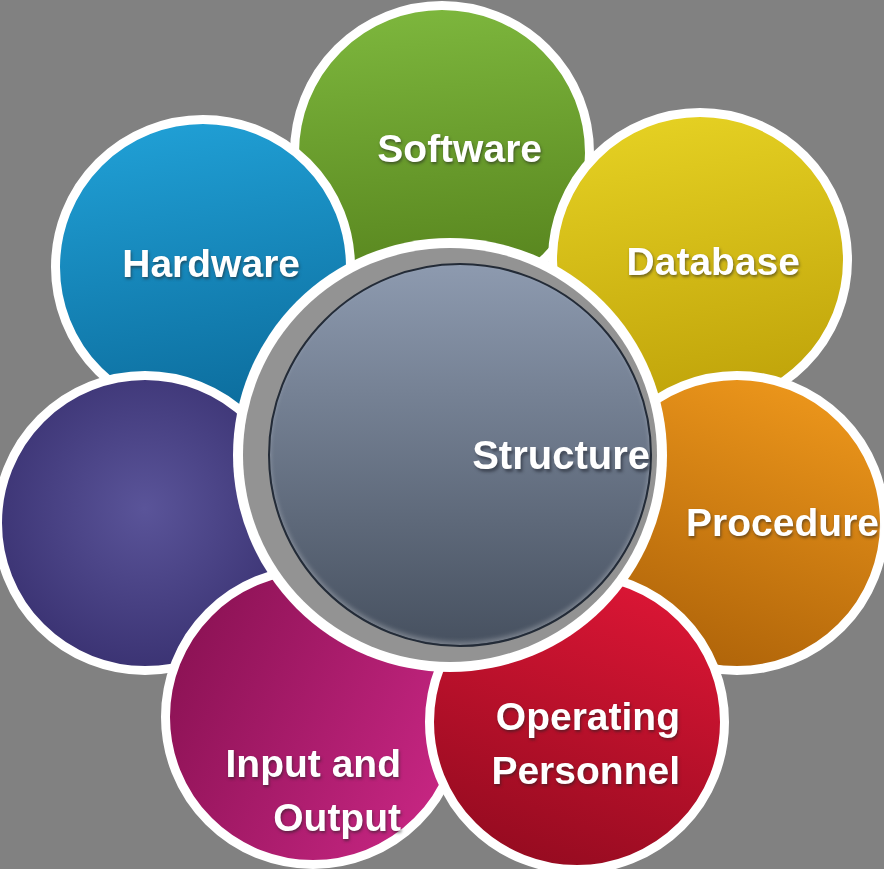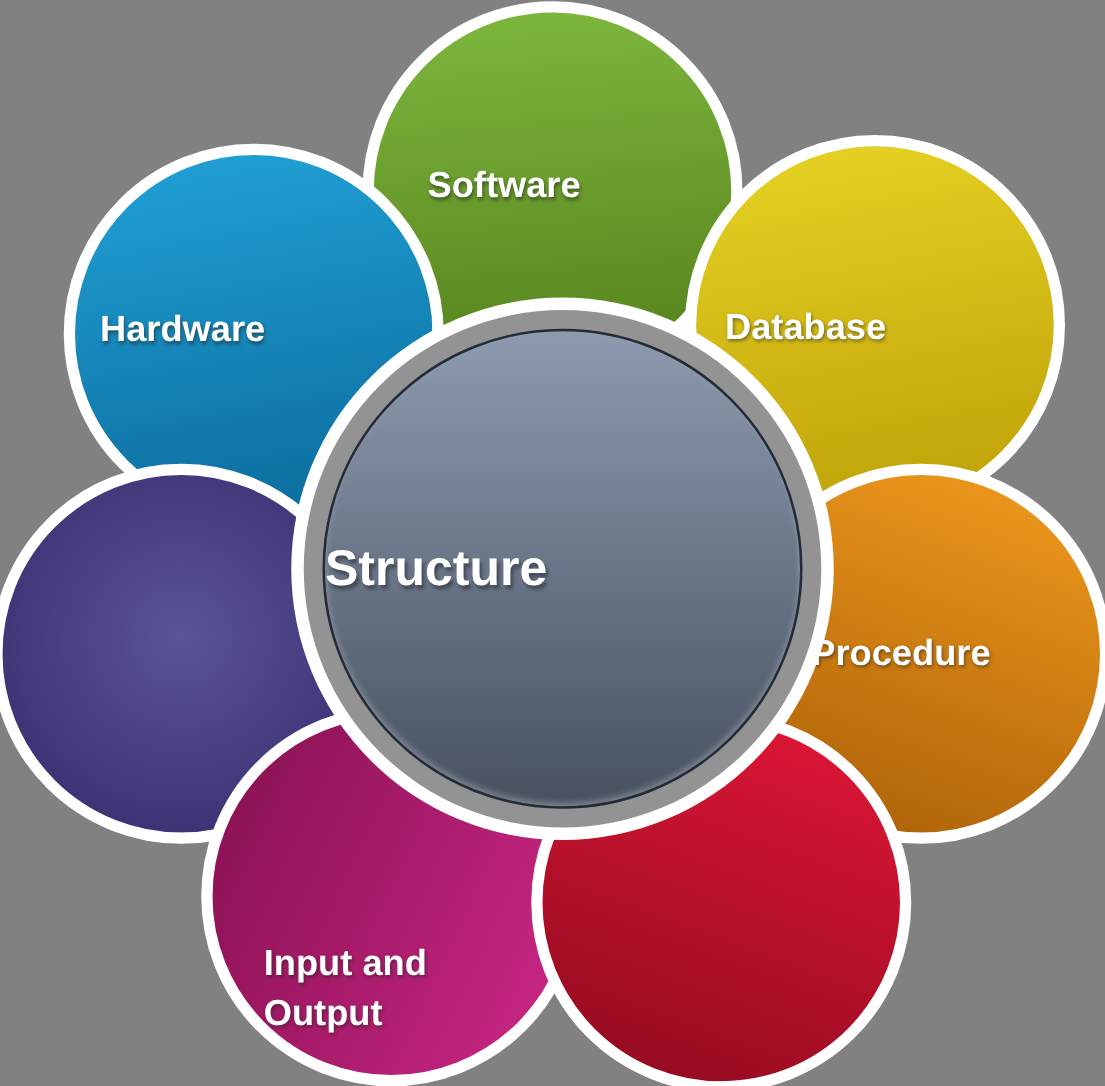--- a/index.html
+++ b/index.html
@@ -18,24 +18,24 @@
     width: 286px;
     height: 286px;
     border-radius: 50%;
     border: 9px solid #ffffff;
     background-clip: padding-box;
   }
 
   .petal-label {
     position: absolute;
     transform: translate(-50%, -50%);
-    text-align: left;
+    text-align: right;
     color: #ffffff;
     font-weight: bold;
-    font-size: 29px;
+    font-size: 39px;
     line-height: 1.38;
     text-shadow: 1px 2px 3px rgba(35,35,35,0.55);
     z-index: 6;
     pointer-events: none;
   }
 
   
   .center-wrap {
     position: absolute;
     left: 233px;
@@ -49,30 +49,30 @@
   .center-gray {
     position: absolute;
     left: 10px;
     top: 10px;
     width: 414px;
     height: 414px;
     border-radius: 50%;
   }
   .center-fill {
     position: absolute;
-    left: 15px;
+    left: 25px;
     top: 15px;
     width: 384px;
     height: 384px;
     box-sizing: border-box;
     border: 2px solid #232b37;
     border-radius: 50%;
     display: flex;
     flex-direction: column;
-    align-items: flex-start;
+    align-items: flex-end;
     justify-content: center;
     box-shadow: inset 0 -3px 5px rgba(255,255,255,0.28);
   }
   .center-label {
     text-align: center;
     color: #ffffff;
     font-weight: bold;
     font-size: 40px;
     line-height: 64px;
     text-shadow: 2px 3px 3px rgba(25,30,40,0.5);
@@ -101,20 +101,21 @@
 
   <div class="petal-label" style="left:690px; top:262px; width:220px">Database</div>
 
   <div class="petal-label" style="left:190px; top:264px; width:220px">Hardware</div>
 
 
   <div class="petal-label" style="left:764px; top:523px; width:230px">Procedure</div>
 
   <div class="petal-label" style="left:306px; top:791px; width:190px">Input and Output</div>
 
+  <div class="petal-label" style="left:575px; top:744px; width:210px">Operating Personnel</div>
 
   <div class="center-wrap">
     <div class="center-gray" style="background: rgb(147, 147, 147);">
       <div class="center-fill" style="border-color: rgb(35, 43, 55); background: linear-gradient(rgb(141, 154, 175), rgb(71, 81, 96));">
         <div class="center-label">
           <div>Structure</div>
         </div>
       </div>
     </div>
   </div>

